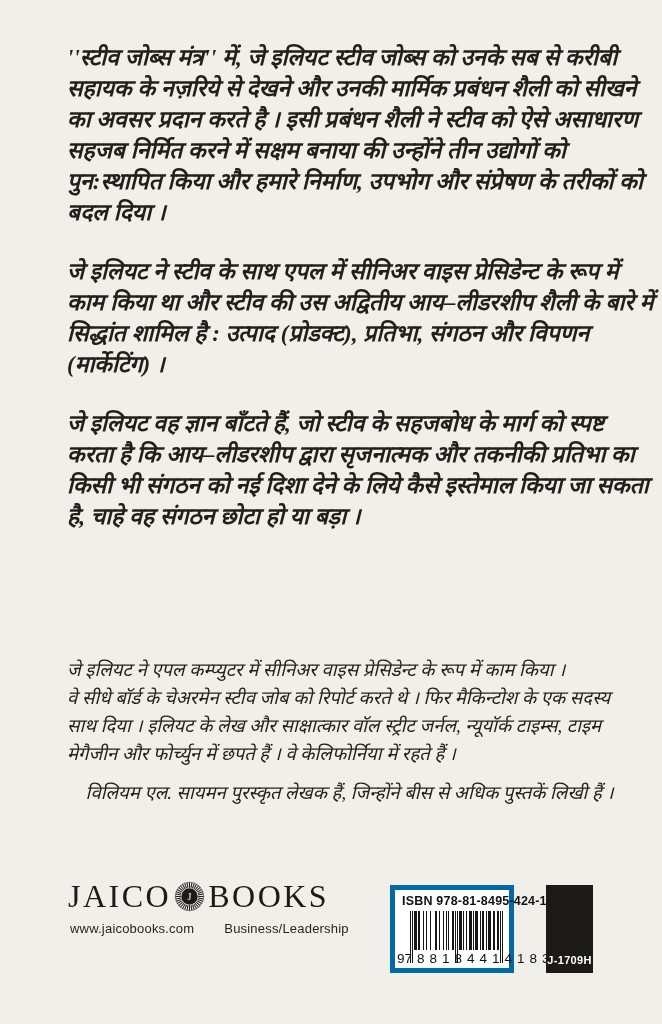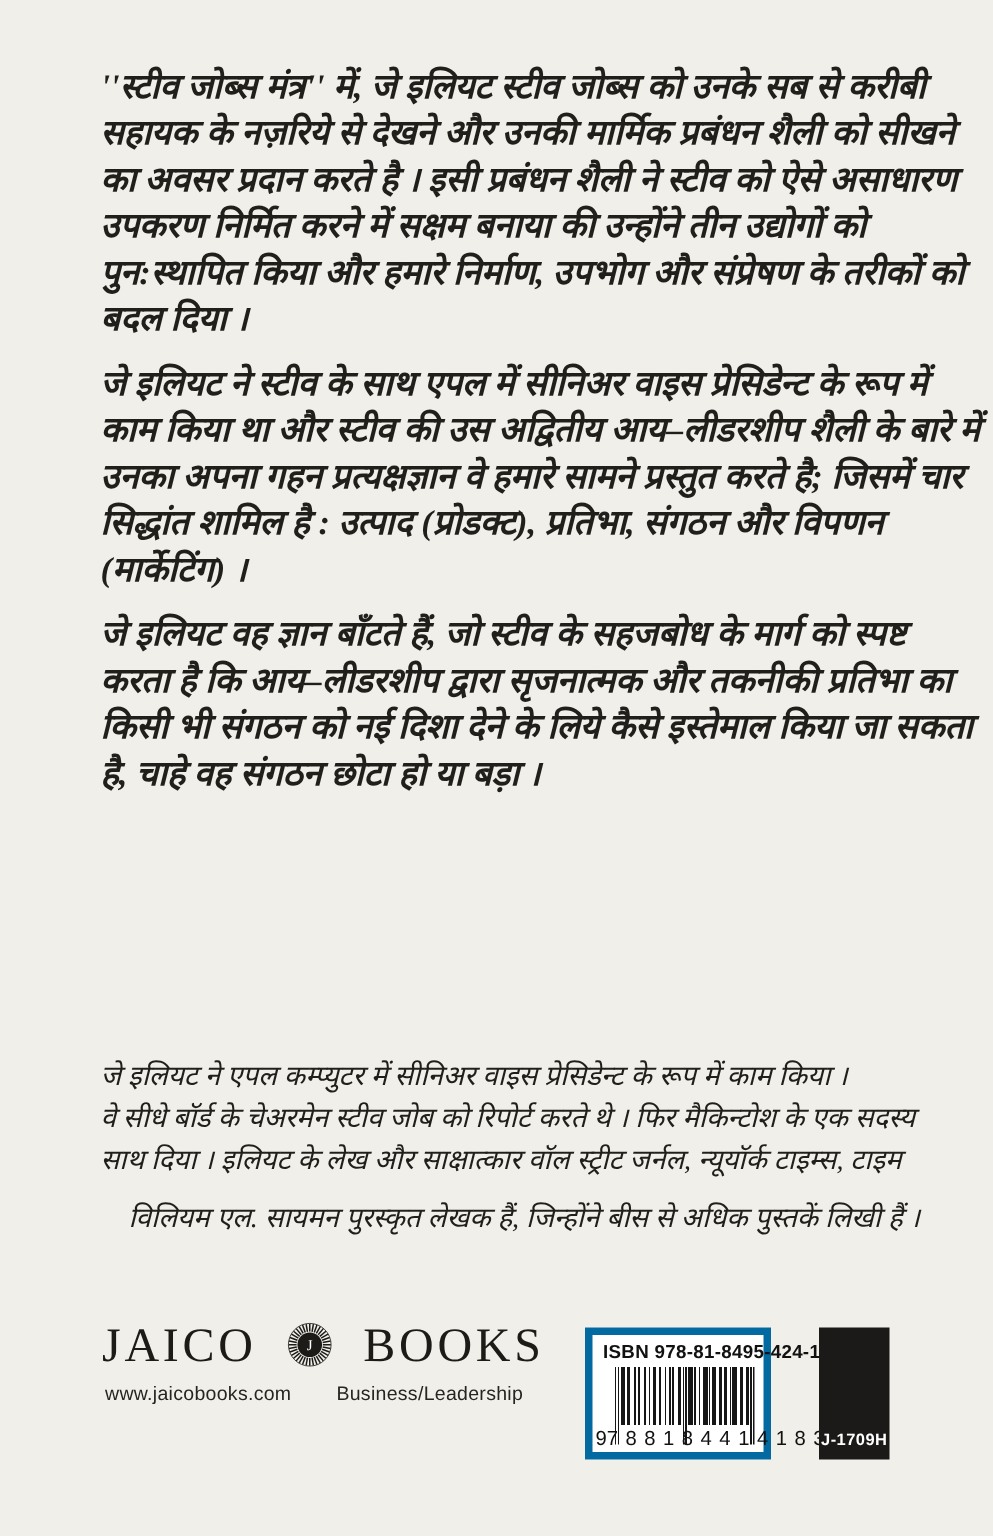--- a/index.html
+++ b/index.html
@@ -11,31 +11,31 @@
     font-family:"Liberation Serif","DejaVu Serif",serif;
     color:#201f1b;
   }
   .textblock { position:absolute;font-style:italic; }
   .textblock .line { white-space:nowrap; }
 
   .synopsis {
     left:67px; top:42px; right:50px;
     font-size:23px; line-height:31px; font-weight:600;
   }
-  .synopsis .para + .para { margin-top:12px; }
+  .synopsis .para + .para { margin-top:28px; }
 
   .bio {
     left:67px; top:656px; right:30px;
-    font-size:18.5px; line-height:28px; font-weight:400;margin-top:48px;
+    font-size:18.5px; line-height:28px; font-weight:400;
   }
   .bio .para + .para { margin-top:11px;text-align:center; }
 
   
   .publisher { position:absolute; left:68px; top:879px; }
-  .logo-row { display:flex; align-items:center; gap:20px;text-align:center; }
+  .logo-row { display:flex; align-items:center; gap:3px;text-align:center; }
   .logo-word {
     font-family:"Liberation Serif","DejaVu Serif",serif;
     font-size:32px; line-height:34px; letter-spacing:2.5px;
     color:#1c1b18; font-weight:400;
   }
   .emblem { width:31px; height:31px; display:inline-block; }
   .tagline-row {
     margin-top:8px; display:flex; gap:30px; padding-left:2px;
     font-family:"Liberation Sans","DejaVu Sans",sans-serif;
     font-size:13px; font-weight:400; color:#26251f; letter-spacing:0.2px;
@@ -75,44 +75,44 @@
 </head>
 <body>
 
 <div class="cover" style="background: rgb(241, 239, 233); color: rgb(32, 31, 27);">
 
   <section class="textblock synopsis">
       <div class="para">
         <div class="line">''स्टीव जोब्स मंत्र'' में, जे इलियट स्टीव जोब्स को उनके सब से करीबी</div>
         <div class="line">सहायक के नज़रिये से देखने और उनकी मार्मिक प्रबंधन शैली को सीखने</div>
         <div class="line">का अवसर प्रदान करते है । इसी प्रबंधन शैली ने स्टीव को ऐसे असाधारण</div>
-        <div class="line">उपकरण निर्मित करने में सक्षम बनाया की उन्होंने तीन उद्योगों को</div>
+        <div class="line">सहजब निर्मित करने में सक्षम बनाया की उन्होंने तीन उद्योगों को</div>
         <div class="line">पुन:स्थापित किया और हमारे निर्माण, उपभोग और संप्रेषण के तरीकों को</div>
         <div class="line">बदल दिया ।</div>
       </div>
       <div class="para">
         <div class="line">जे इलियट ने स्टीव के साथ एपल में सीनिअर वाइस प्रेसिडेन्ट के रूप में</div>
         <div class="line">काम किया था और स्टीव की उस अद्वितीय आय–लीडरशीप शैली के बारे में</div>
-        <div class="line">उनका अपना गहन प्रत्यक्षज्ञान वे हमारे सामने प्रस्तुत करते है; जिसमें चार</div>
         <div class="line">सिद्धांत शामिल है : उत्पाद (प्रोडक्ट), प्रतिभा, संगठन और विपणन</div>
         <div class="line">(मार्केटिंग) ।</div>
       </div>
       <div class="para">
         <div class="line">जे इलियट वह ज्ञान बाँटते हैं, जो स्टीव के सहजबोध के मार्ग को स्पष्ट</div>
         <div class="line">करता है कि आय–लीडरशीप द्वारा सृजनात्मक और तकनीकी प्रतिभा का</div>
         <div class="line">किसी भी संगठन को नई दिशा देने के लिये कैसे इस्तेमाल किया जा सकता</div>
         <div class="line">है, चाहे वह संगठन छोटा हो या बड़ा ।</div>
       </div>
     </section>
 
   <section class="textblock bio">
       <div class="para">
         <div class="line">जे इलियट ने एपल कम्प्युटर में सीनिअर वाइस प्रेसिडेन्ट के रूप में काम किया ।</div>
         <div class="line">वे सीधे बॉर्ड के चेअरमेन स्टीव जोब को रिपोर्ट करते थे । फिर मैकिन्टोश के एक सदस्य</div>
         <div class="line">साथ दिया । इलियट के लेख और साक्षात्कार वॉल स्ट्रीट जर्नल, न्यूयॉर्क टाइम्स, टाइम</div>
+        <div class="line">मेगैजीन और फोर्च्युन में छपते हैं । वे केलिफोर्निया में रहते हैं ।</div>
       </div>
       <div class="para">
         <div class="line">विलियम एल. सायमन पुरस्कृत लेखक हैं, जिन्होंने बीस से अधिक पुस्तकें लिखी हैं ।</div>
       </div>
     </section>
 
   <div class="publisher">
     <div class="logo-row">
       <span class="logo-word">JAICO</span>
       <span class="emblem">

